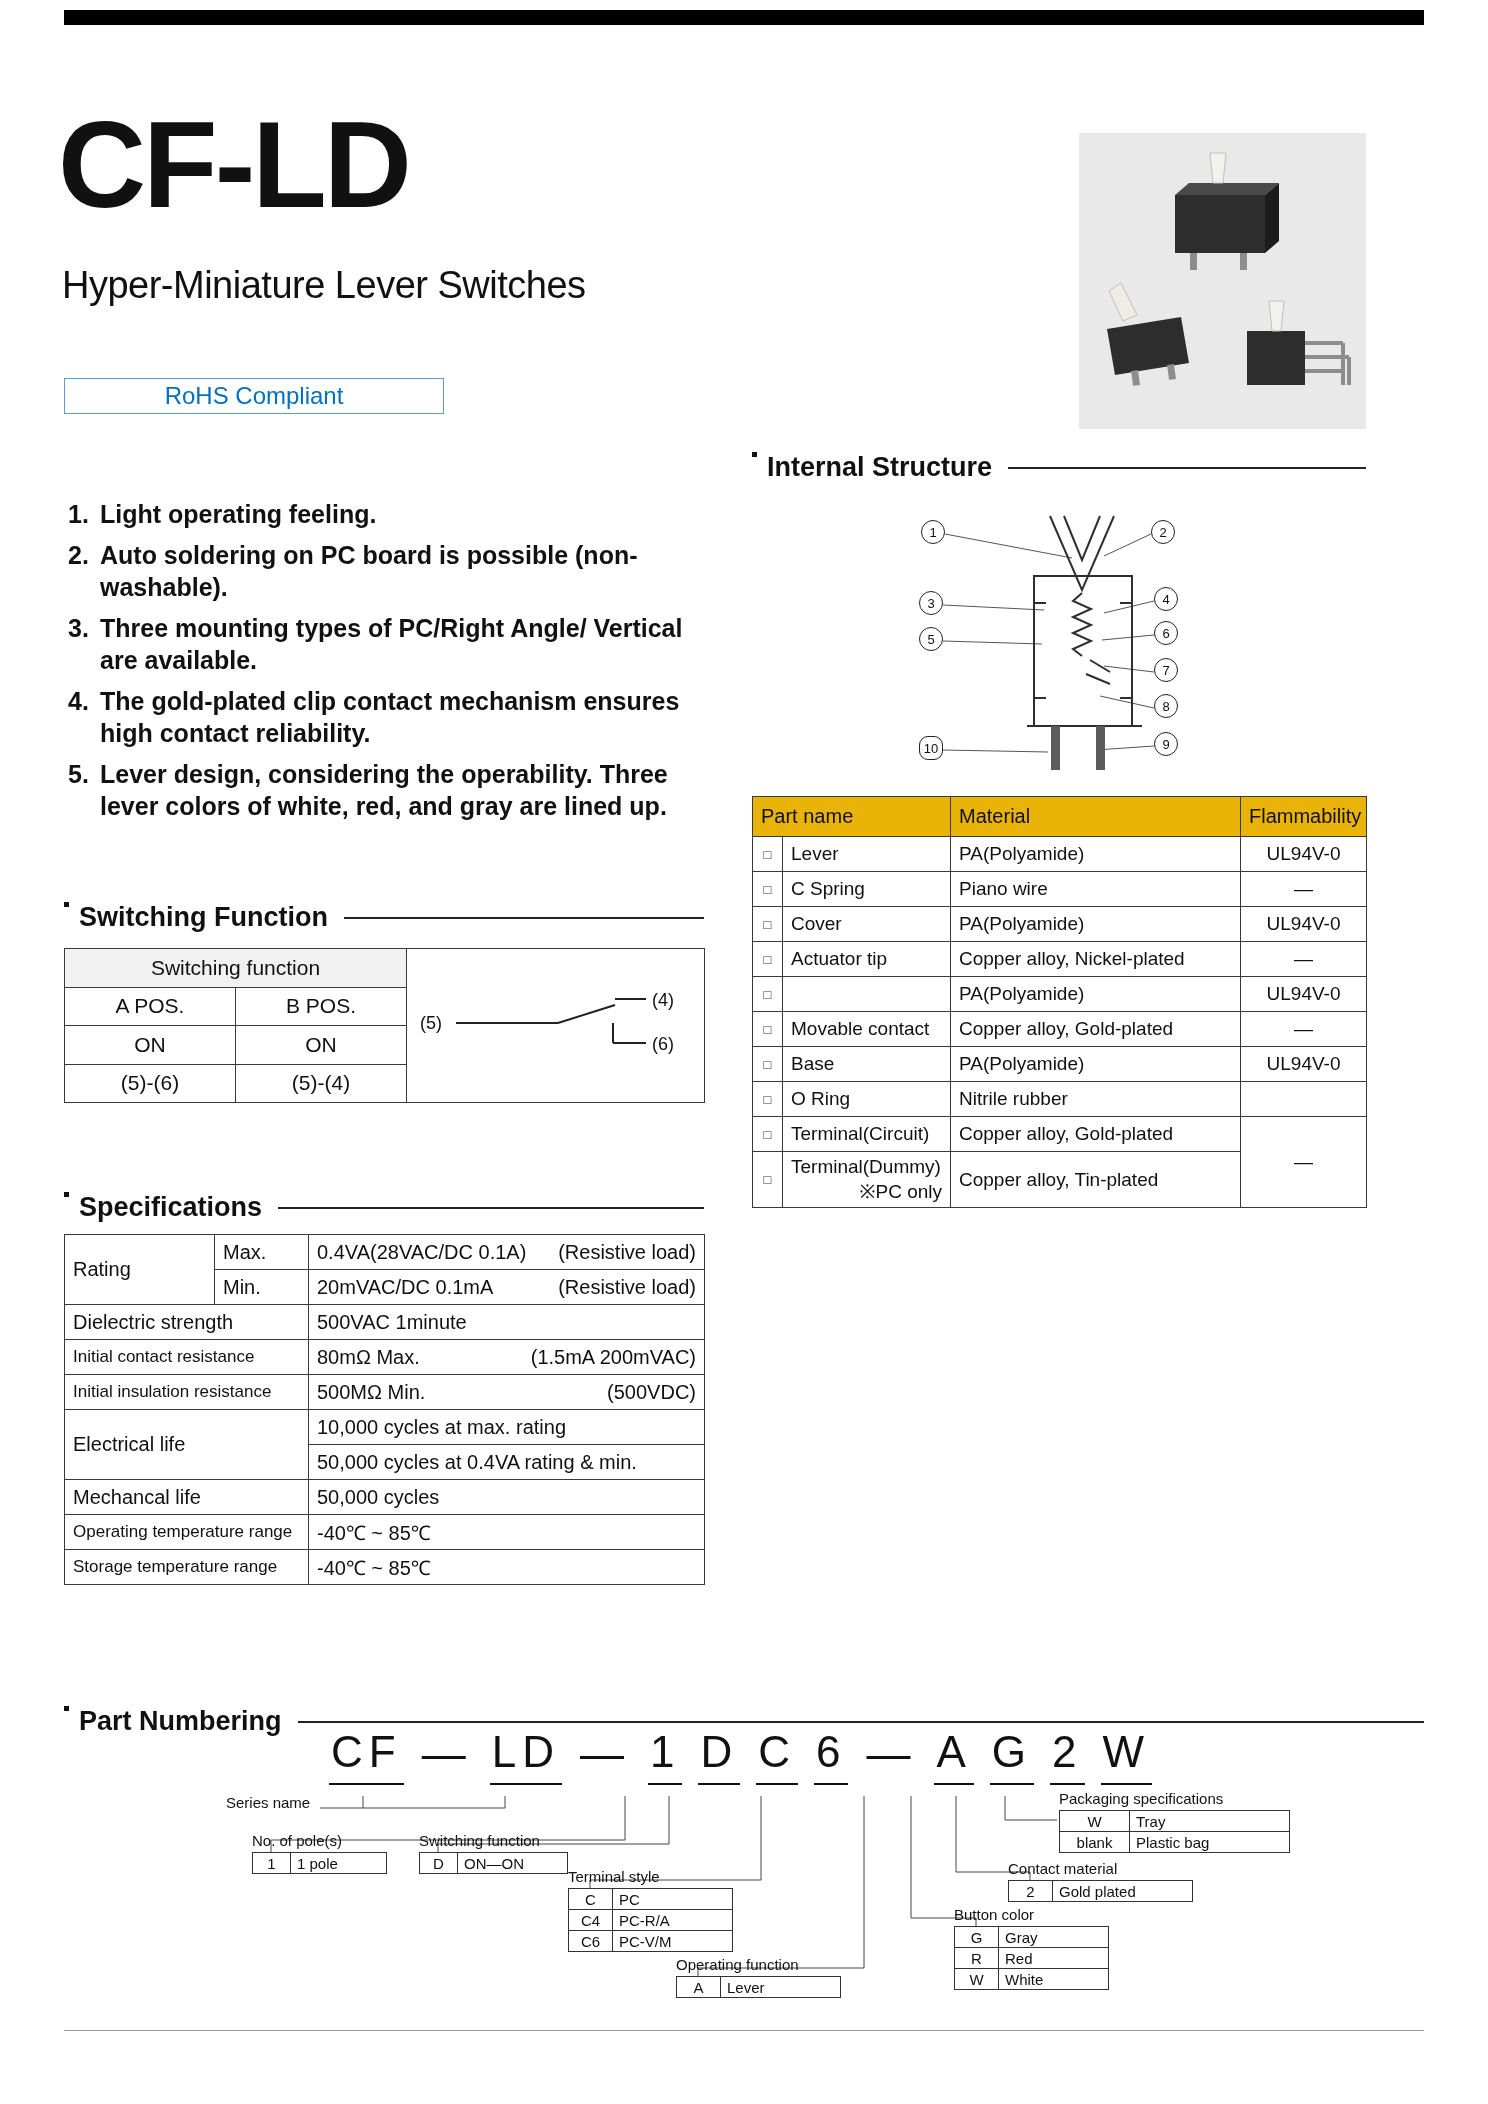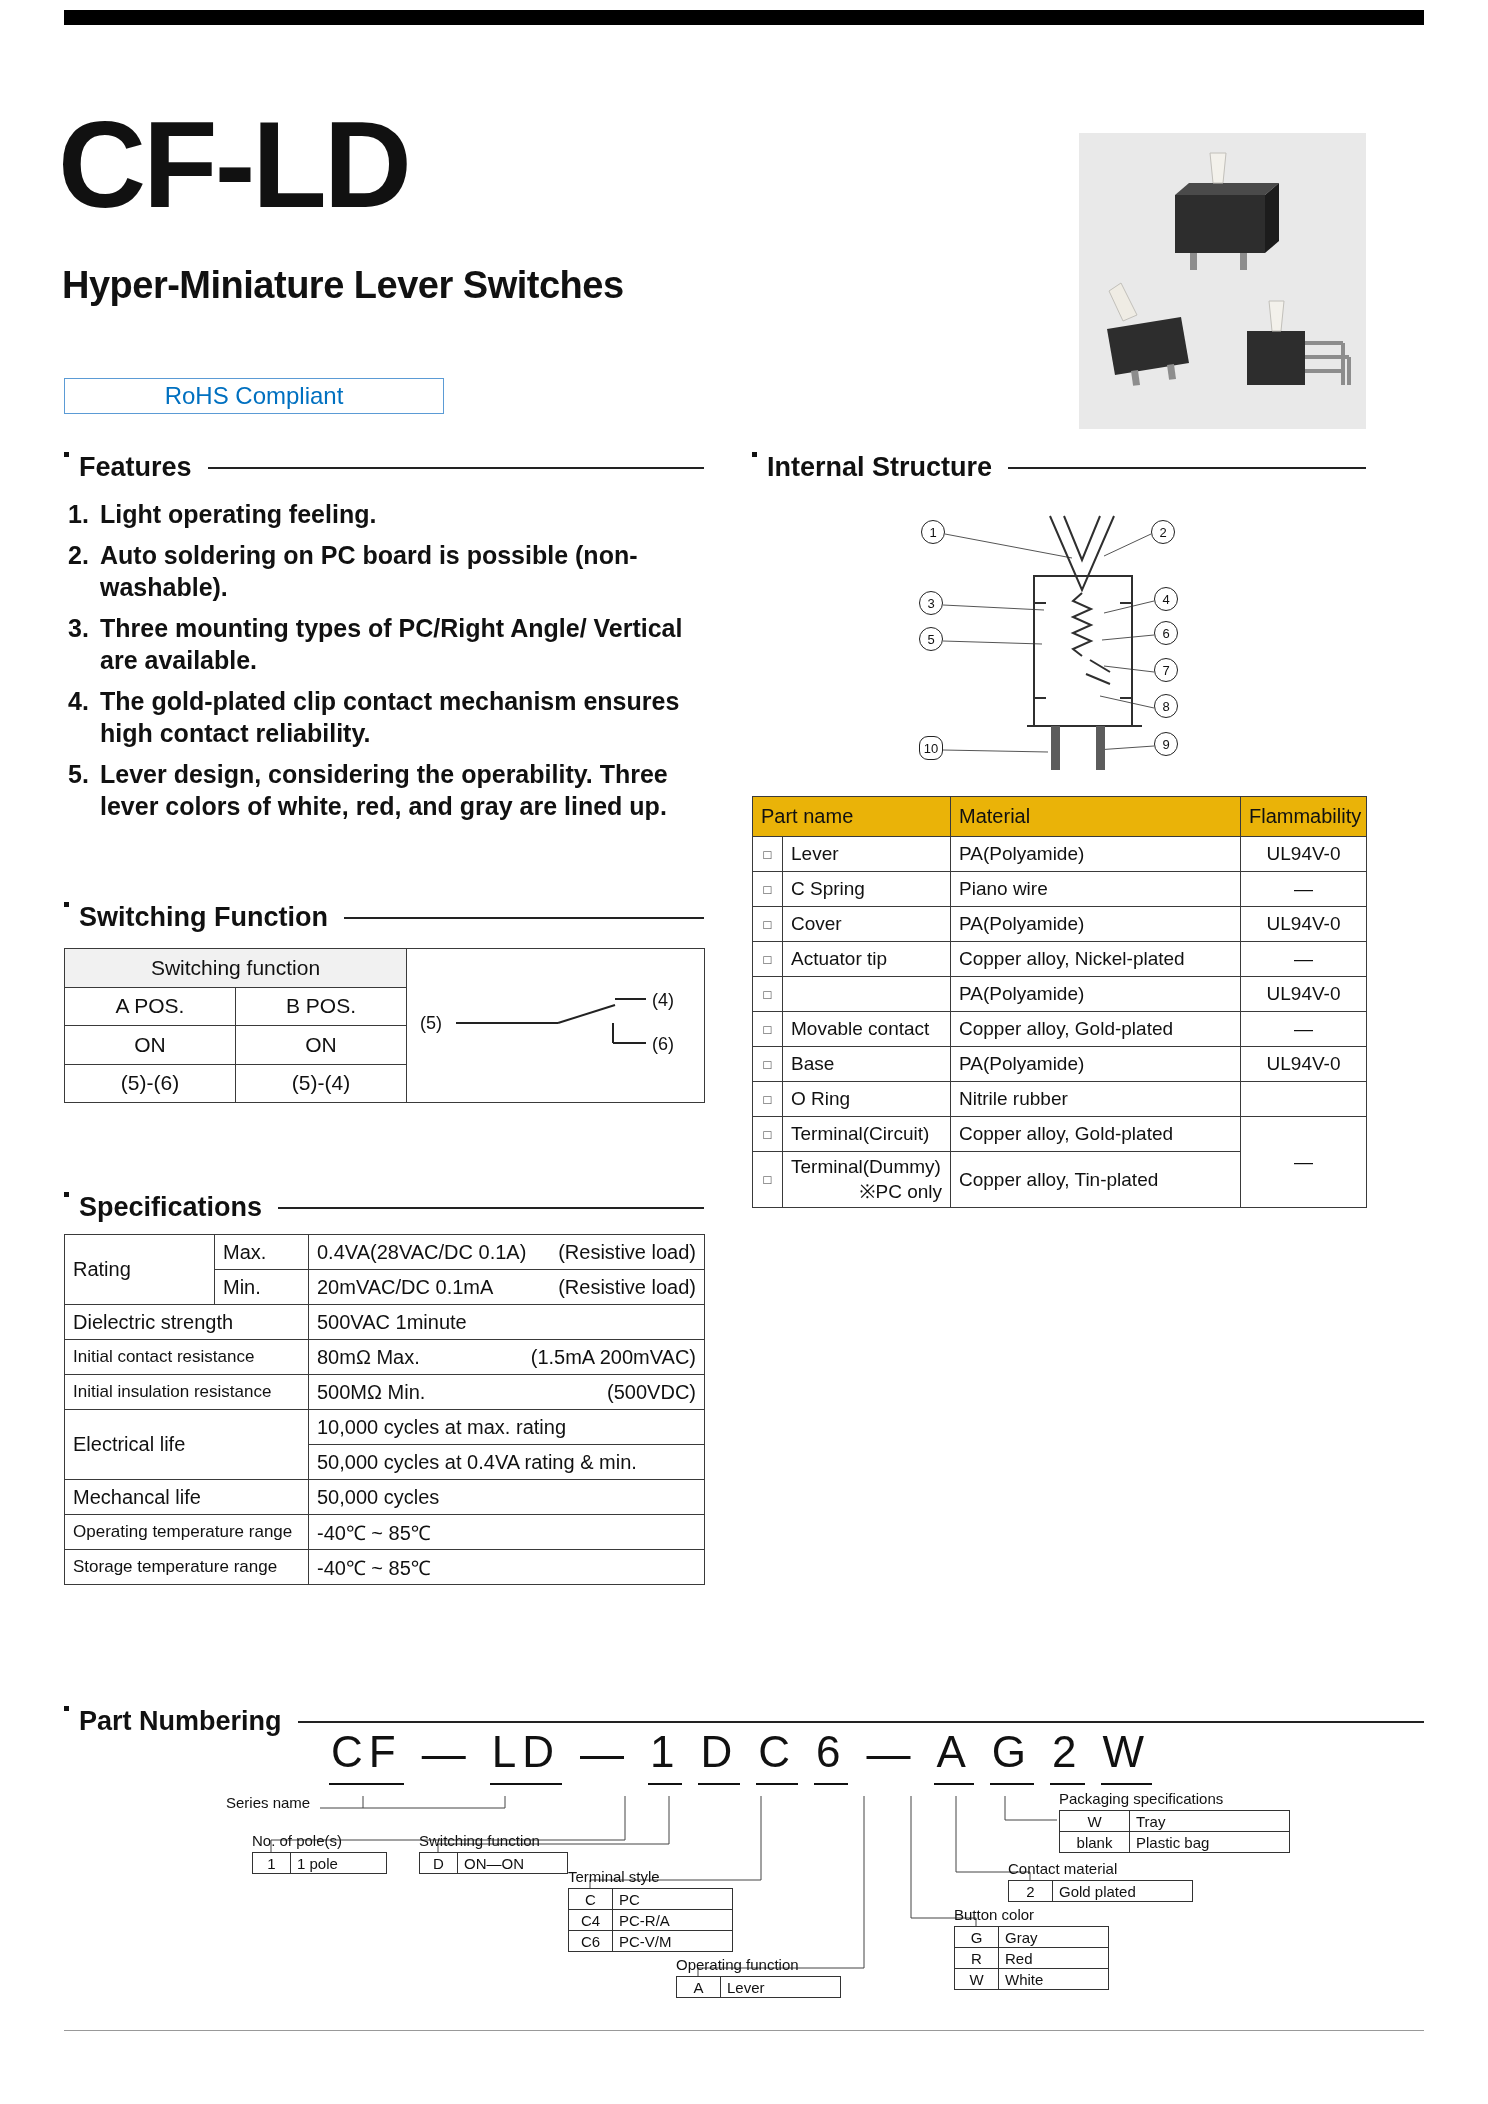--- a/index.html
+++ b/index.html
@@ -2,21 +2,21 @@
 <html><head>
 <meta charset="utf-8">
 <style>
   * { margin:0; padding:0; box-sizing:border-box; }
   html,body { background:#ffffff; }
   body { font-family:"Liberation Sans", sans-serif; color:#111; }
   .page { position:relative; width:1444px; height:2104px; background:#fff; overflow:hidden; }
 
   .topbar { position:absolute; left:64px; top:10px; width:1360px; height:15px; background:#000; }
   .title { position:absolute; left:58px; top:98px; font-size:122px; font-weight:bold; letter-spacing:-3px; line-height:1.1; }
-  .subtitle { position:absolute; left:62px; top:264px; font-size:38px; font-weight:bold; letter-spacing:-0.5px; }
+  .subtitle { position:absolute; left:62px; top:264px; font-size:38px; font-weight:normal; letter-spacing:-0.5px; }
   .rohs-badge { position:absolute; left:64px; top:378px; width:380px; height:36px; border:1px solid #5b9bd5;
     display:flex; align-items:center; justify-content:center; color:#0070c0; font-size:24px; }
   .product-image { position:absolute; left:1079px; top:133px; width:287px; height:296px; background:#e9e9e9; }
 
   .sec-heading { position:absolute; display:flex; align-items:center; gap:8px; }
   .sec-heading .dot { width:5px; height:5px; background:#111; align-self:flex-start; margin-top:0; }
   .sec-heading .txt { font-size:27px; font-weight:bold; padding:0 8px 0 2px; white-space:nowrap; }
   .sec-heading .rule { flex:1; height:0; border-top:2px solid #222; }
 
   .feat-list { position:absolute; left:68px; top:498px; width:630px; }
@@ -94,25 +94,20 @@
       </g>
       <g>
         <rect x="168" y="198" width="58" height="54" fill="#2d2d2d"></rect>
         <polygon points="190,168 205,168 202,198 193,198" fill="#f3f1eb" stroke="#c2c0ba" stroke-width="1"></polygon>
         <path d="M226,210 h38 M226,224 h44 M226,238 h38" stroke="#8d8d8d" stroke-width="4" fill="none"></path>
         <path d="M264,210 v42 M270,224 v28" stroke="#8d8d8d" stroke-width="4" fill="none"></path>
       </g>
     </svg>
   </div>
 
-  <div class="sec-heading" style="left:64px; top:452px; width:640px;">
-    <span class="dot"></span>
-    <span class="txt">Features</span>
-    <span class="rule"></span>
-  </div>
   <div class="feat-list">
     <div class="feat-item">
       <span class="feat-num">1.</span>
       <span class="feat-text">Light operating feeling.</span>
     </div>
     <div class="feat-item">
       <span class="feat-num">2.</span>
       <span class="feat-text">Auto soldering on PC board is possible (non-washable).</span>
     </div>
     <div class="feat-item">

